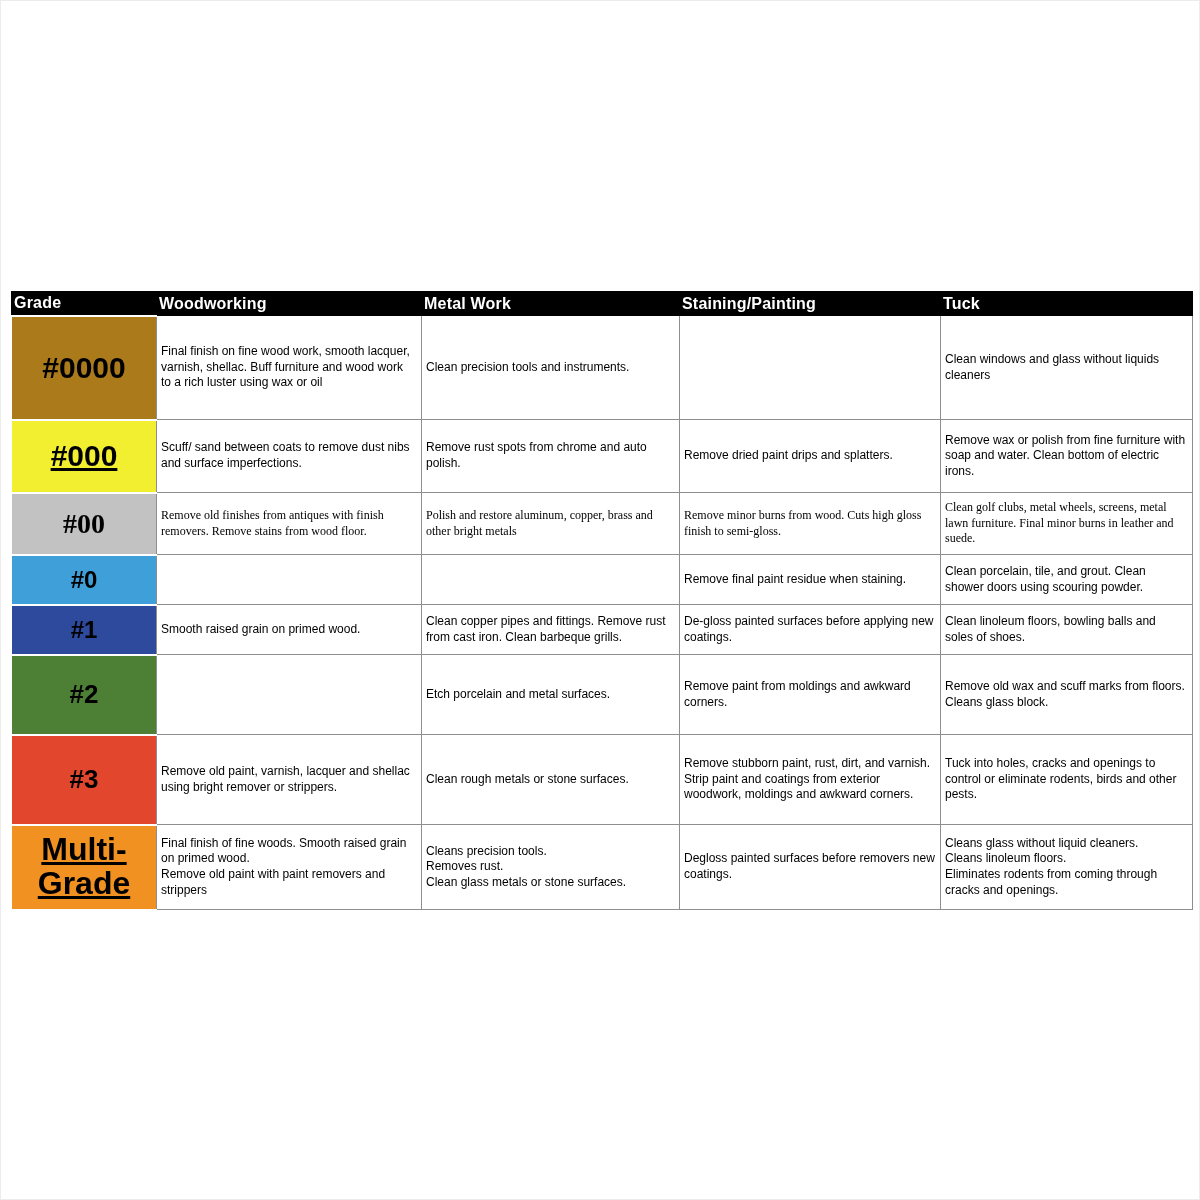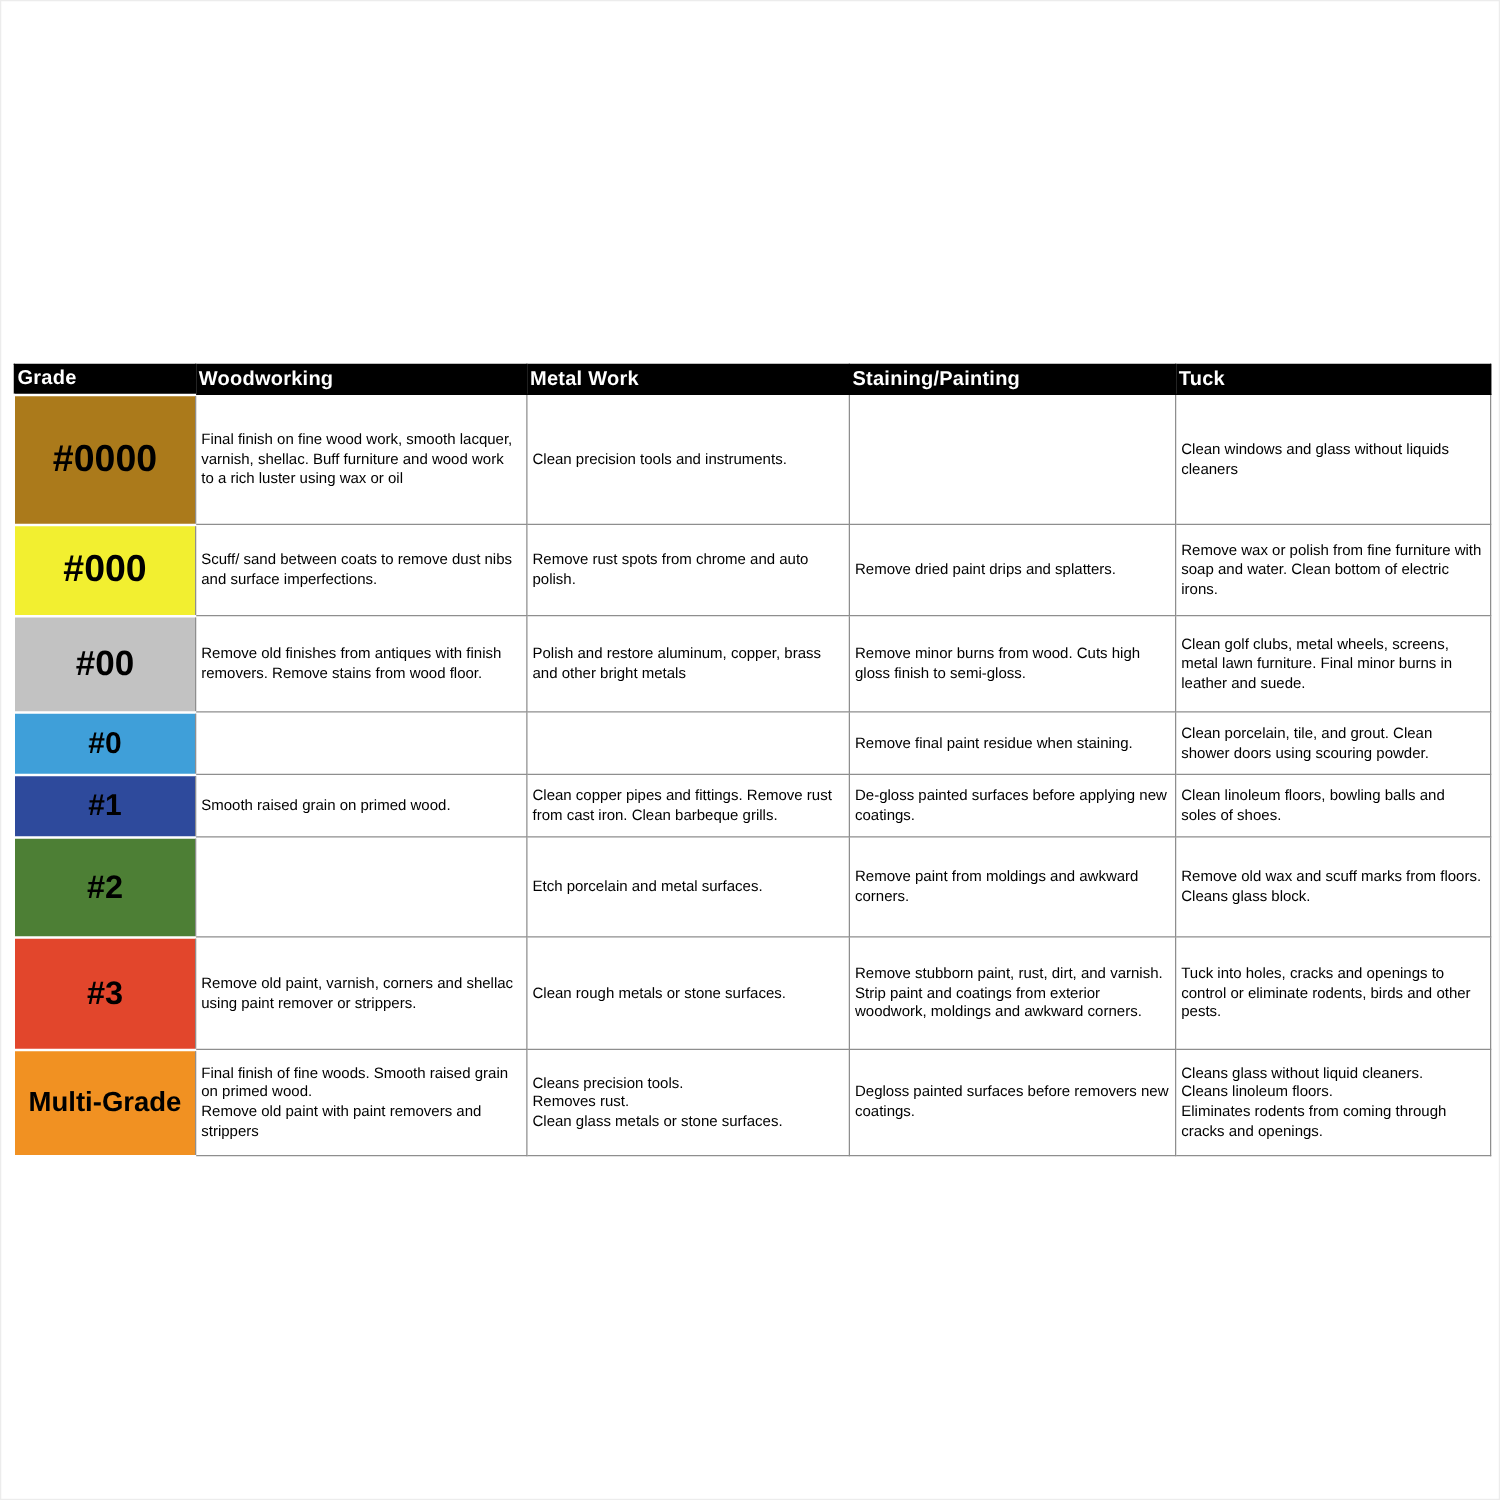--- a/index.html
+++ b/index.html
@@ -55,35 +55,35 @@
     line-height: 1.05;
     border-top: 2px solid #ffffff;
     border-bottom: 2px solid #ffffff;
     border-left: 1px solid #ffffff;
     border-right: 1px solid #8e8e8e;
     padding: 0 4px;
   }
   
   tr.r0 { height: 104px; margin-top: 36px; }
   tr.r1 { height: 73px; }
-  tr.r2 { height: 77px; }
+  tr.r2 { height: 62px; font-family: Liberation Serif, serif; }
   tr.r3 { height: 50px; }
   tr.r4 { height: 50px; }
   tr.r5 { height: 80px; }
   tr.r6 { height: 90px; }
   tr.r7 { height: 85px; }
   
   tr.r0 td.grade { font-size: 30px; }
   tr.r1 td.grade { font-size: 30px; }
   tr.r2 td.grade { font-size: 28px; }
   tr.r3 td.grade { font-size: 24px; }
   tr.r4 td.grade { font-size: 24px; }
   tr.r5 td.grade { font-size: 26px; }
   tr.r6 td.grade { font-size: 26px; }
-  tr.r7 td.grade { font-size: 22px; }
+  tr.r7 td.grade { font-size: 32px; text-decoration: underline; }
 </style>
 </head>
 <body>
 
 <div class="page">
   <div class="table-wrap">
     <table class="grade-table">
       <colgroup>
         <col style="width:145px">
         <col style="width:265px">
@@ -102,21 +102,21 @@
       </thead>
       <tbody>
         <tr class="r0">
           <td class="grade" style="background: rgb(171, 122, 27);">#0000</td>
           <td class="body">Final finish on fine wood work, smooth lacquer, varnish, shellac.  Buff furniture and wood work to a rich luster using wax or oil</td>
           <td class="body">Clean precision tools and instruments.</td>
           <td class="body"></td>
           <td class="body">Clean windows and glass without liquids cleaners</td>
         </tr>
         <tr class="r1">
-          <td class="grade" style="background: rgb(242, 239, 48);">#000</td>
+          <td class="grade" style="background: rgb(242, 239, 48); text-decoration: underline;">#000</td>
           <td class="body">Scuff/ sand between coats to remove dust nibs and surface imperfections.</td>
           <td class="body">Remove rust spots from chrome and auto polish.</td>
           <td class="body">Remove dried paint drips and splatters.</td>
           <td class="body">Remove wax or polish from fine furniture with soap and water.  Clean bottom of electric irons.</td>
         </tr>
         <tr class="r2">
           <td class="grade" style="background: rgb(194, 194, 194);">#00</td>
           <td class="body">Remove old finishes from antiques with finish removers.  Remove stains from wood floor.</td>
           <td class="body">Polish and restore aluminum, copper, brass and other bright metals</td>
           <td class="body">Remove minor burns from wood.  Cuts high gloss finish to semi-gloss.</td>
@@ -138,21 +138,21 @@
         </tr>
         <tr class="r5">
           <td class="grade" style="background: rgb(77, 127, 53);">#2</td>
           <td class="body"></td>
           <td class="body">Etch porcelain and metal surfaces.</td>
           <td class="body">Remove paint from moldings and awkward corners.</td>
           <td class="body">Remove old wax and scuff marks from floors.  Cleans glass block.</td>
         </tr>
         <tr class="r6">
           <td class="grade" style="background: rgb(226, 70, 44);">#3</td>
-          <td class="body">Remove old paint, varnish, corners and shellac using paint remover or strippers.</td>
+          <td class="body">Remove old paint, varnish, lacquer and shellac using bright remover or strippers.</td>
           <td class="body">Clean rough metals or stone surfaces.</td>
           <td class="body">Remove stubborn paint, rust, dirt, and varnish.  Strip paint and coatings from exterior woodwork, moldings and awkward corners.</td>
           <td class="body">Tuck into holes, cracks and openings to control or eliminate rodents, birds and other pests.</td>
         </tr>
         <tr class="r7">
           <td class="grade" style="background: rgb(241, 145, 34);">Multi-Grade</td>
           <td class="body">Final finish of fine woods.  Smooth raised grain on primed wood.
 Remove old paint with paint removers and strippers</td>
           <td class="body">Cleans precision tools.
 Removes rust.

